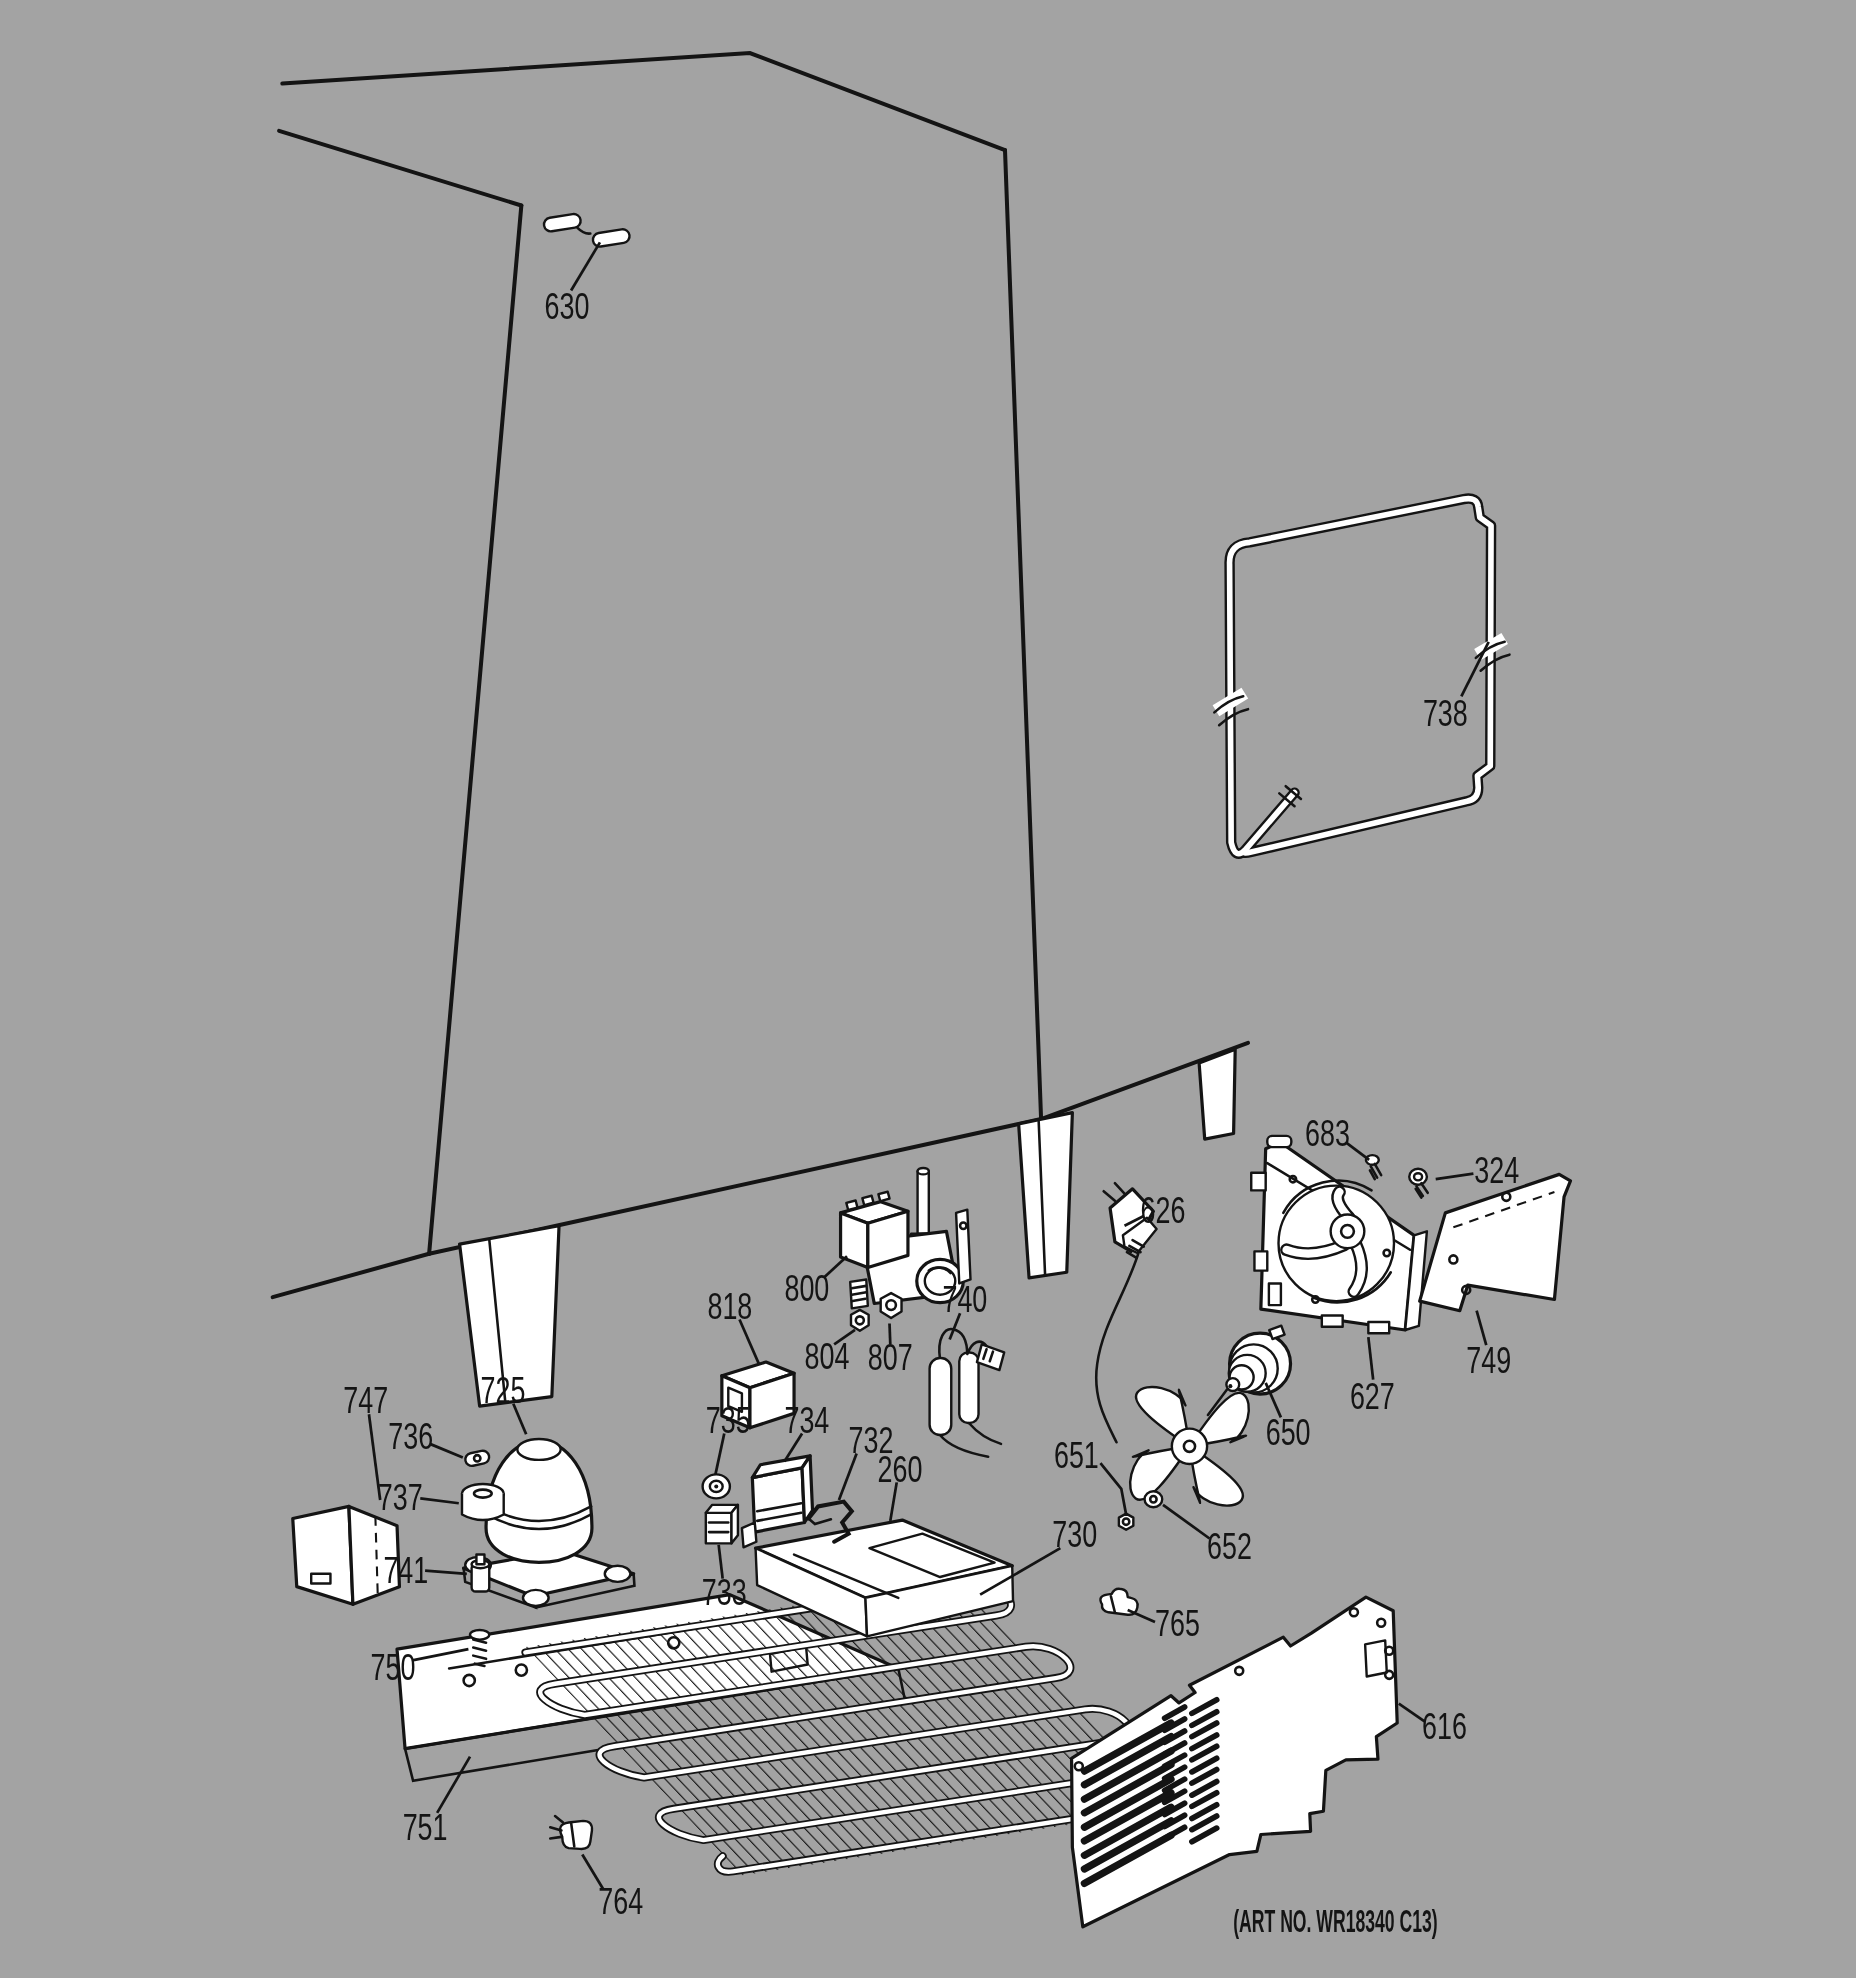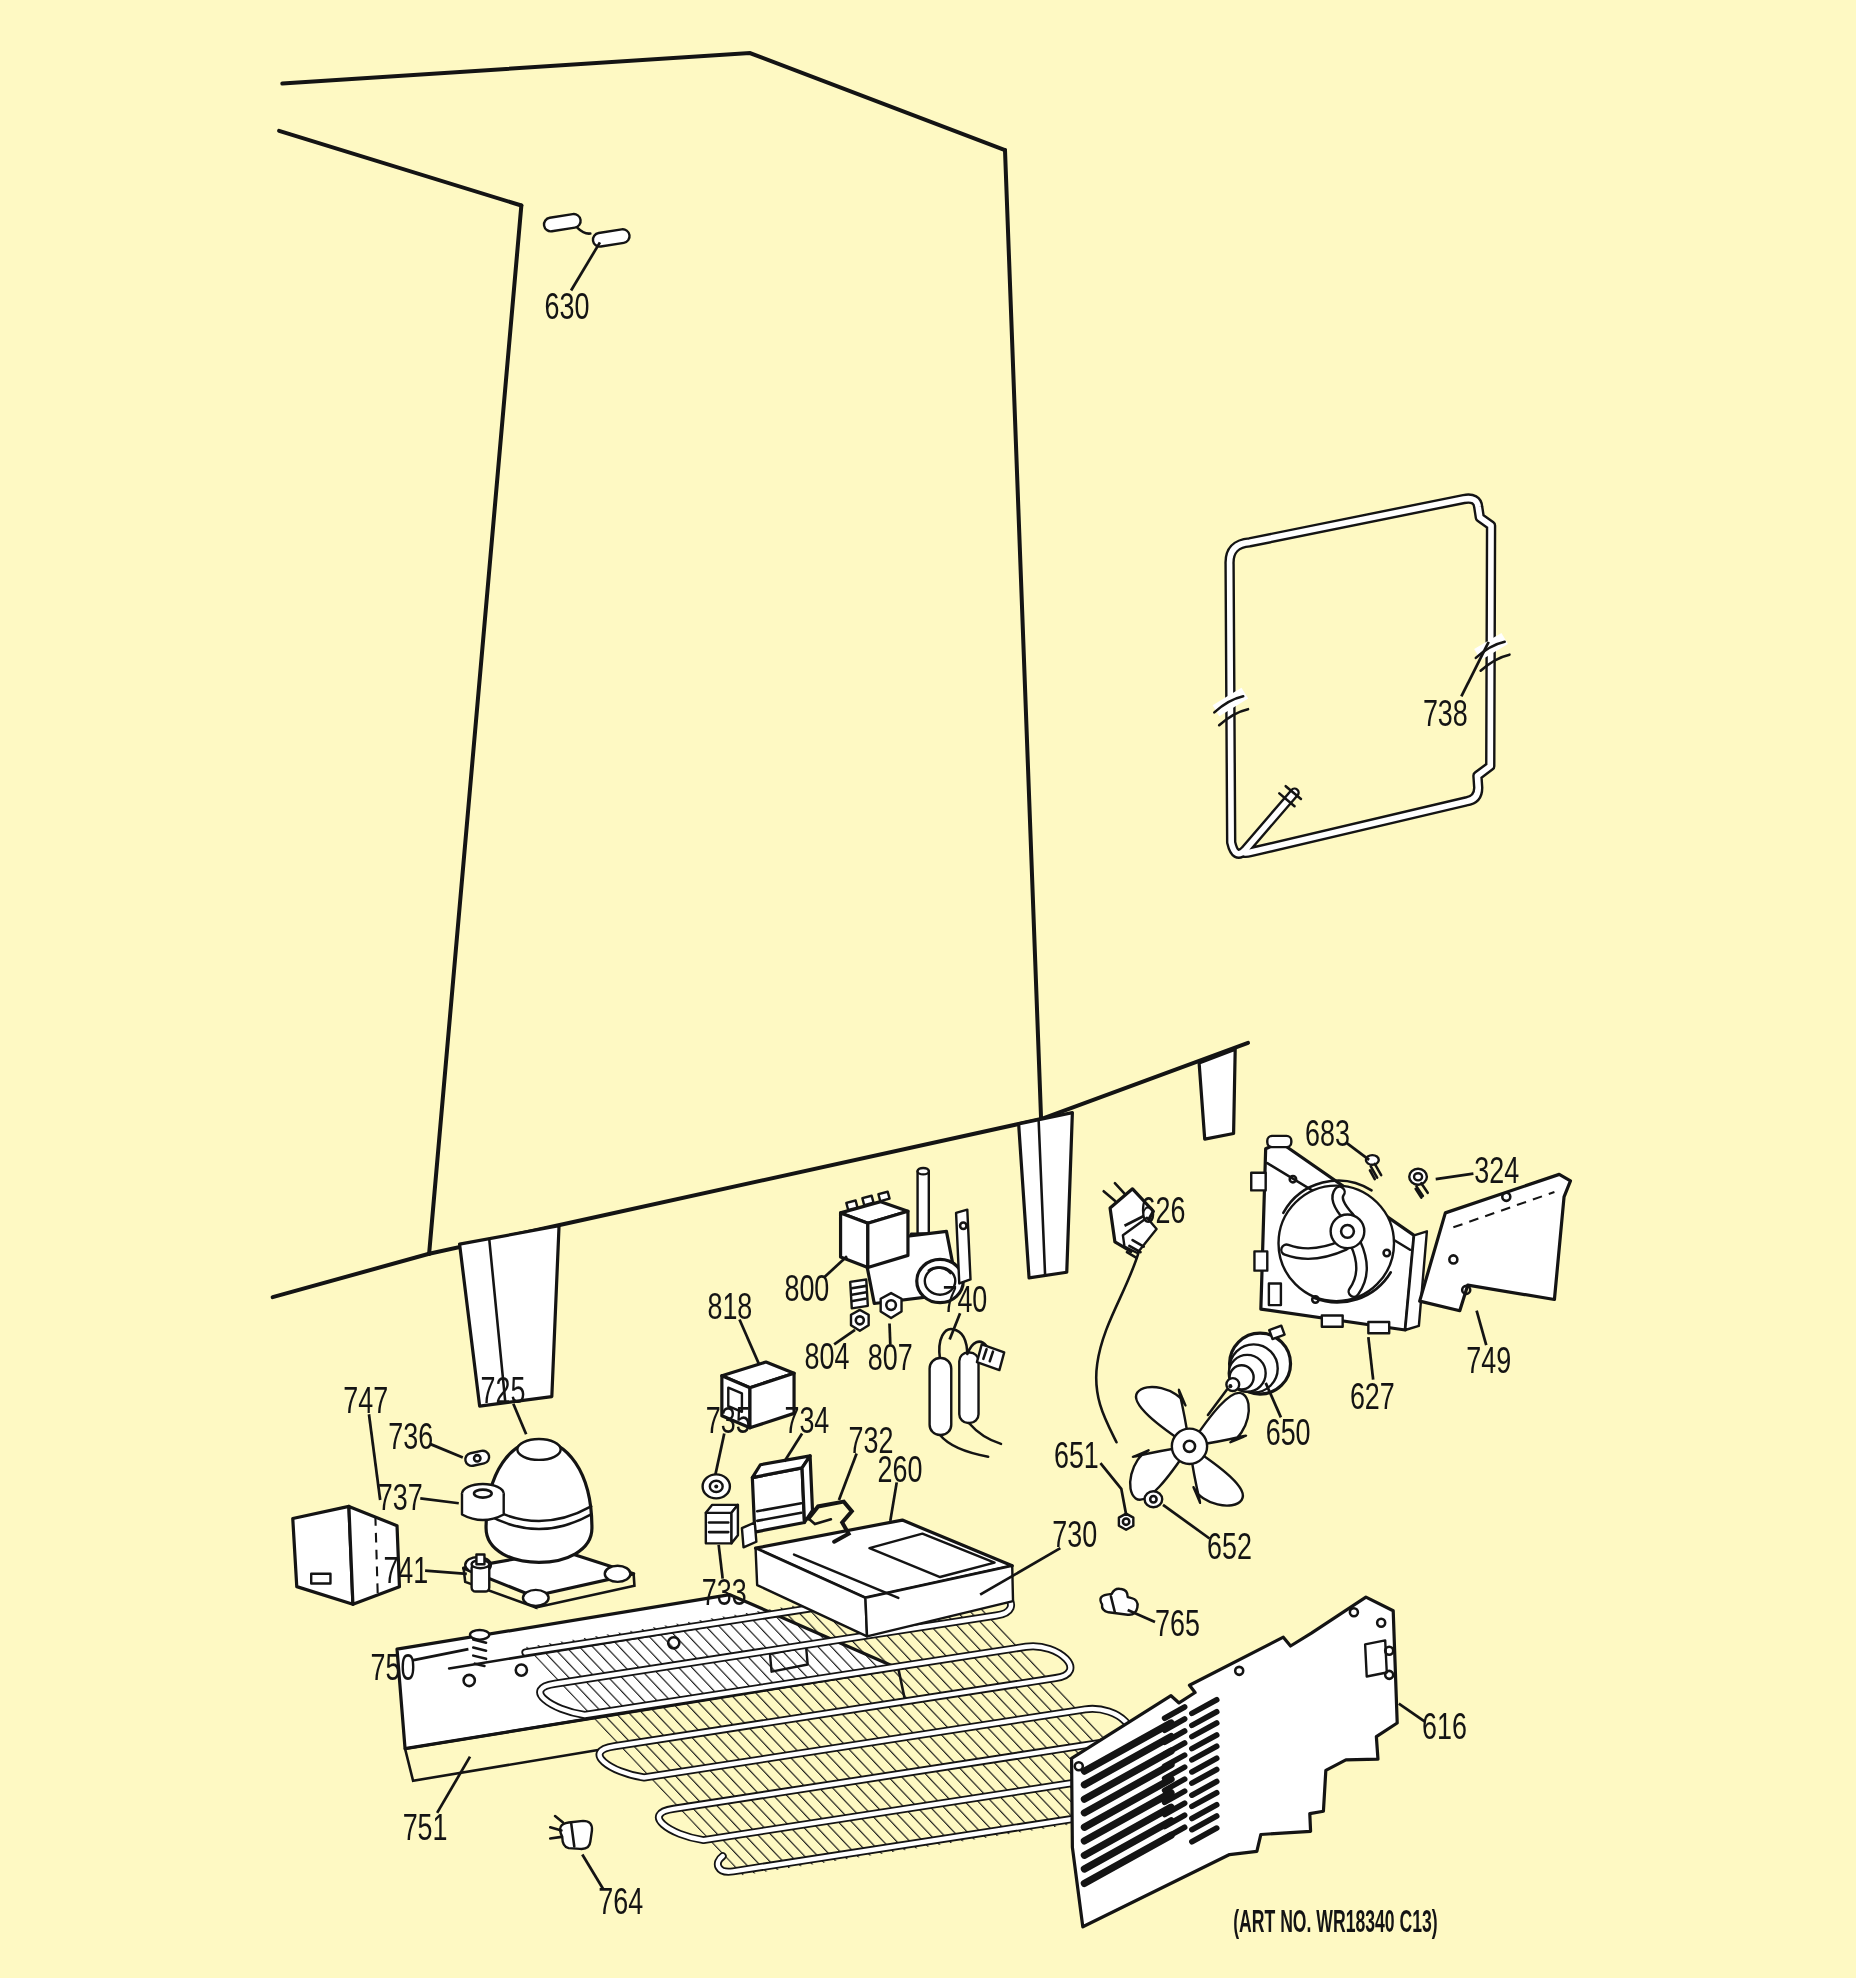--- a/index.html
+++ b/index.html
@@ -1,16 +1,16 @@
 <!DOCTYPE html>
 <html style="font-size:13px"><head>
 <meta charset="utf-8">
 <style>
   html,body{margin:0;padding:0;background:#fff;}
-  .stage{position:relative;width:1856px;height:1979px;background:#fef9c3;overflow:hidden;}
+  .stage{position:relative;width:1856px;height:1979px;background:#a3a3a3;overflow:hidden;}
   svg{position:absolute;left:0;top:0;}
   .ln{stroke:#141414;stroke-width:5;fill:none;stroke-linecap:round;}
   .ln3{stroke:#141414;stroke-width:3.2;fill:none;stroke-linecap:round;}
   .part{fill:#fff;stroke:#141414;stroke-width:4;stroke-linejoin:round;}
   .part3{fill:#fff;stroke:#141414;stroke-width:3;stroke-linejoin:round;}
   .dash{stroke:#141414;stroke-width:2.6;fill:none;stroke-dasharray:12 9;}
   .tube-out{stroke:#141414;stroke-width:13;fill:none;stroke-linejoin:round;stroke-linecap:round;}
   .tube-in{stroke:#fff;stroke-width:7;fill:none;stroke-linejoin:round;stroke-linecap:round;}
   .serp-out{stroke:#141414;stroke-width:10;fill:none;stroke-linejoin:round;stroke-linecap:round;}
   .serp-in{stroke:#fff;stroke-width:5.5;fill:none;stroke-linejoin:round;stroke-linecap:round;}

